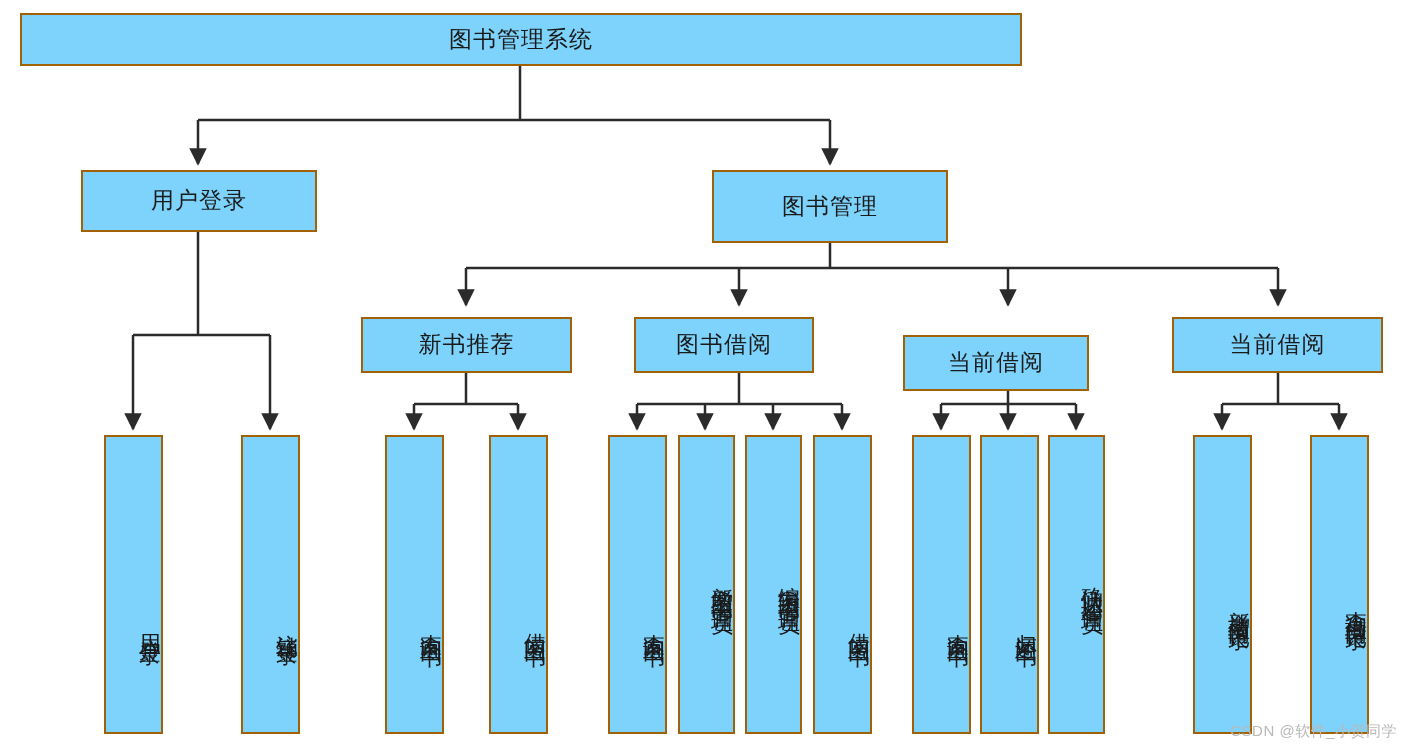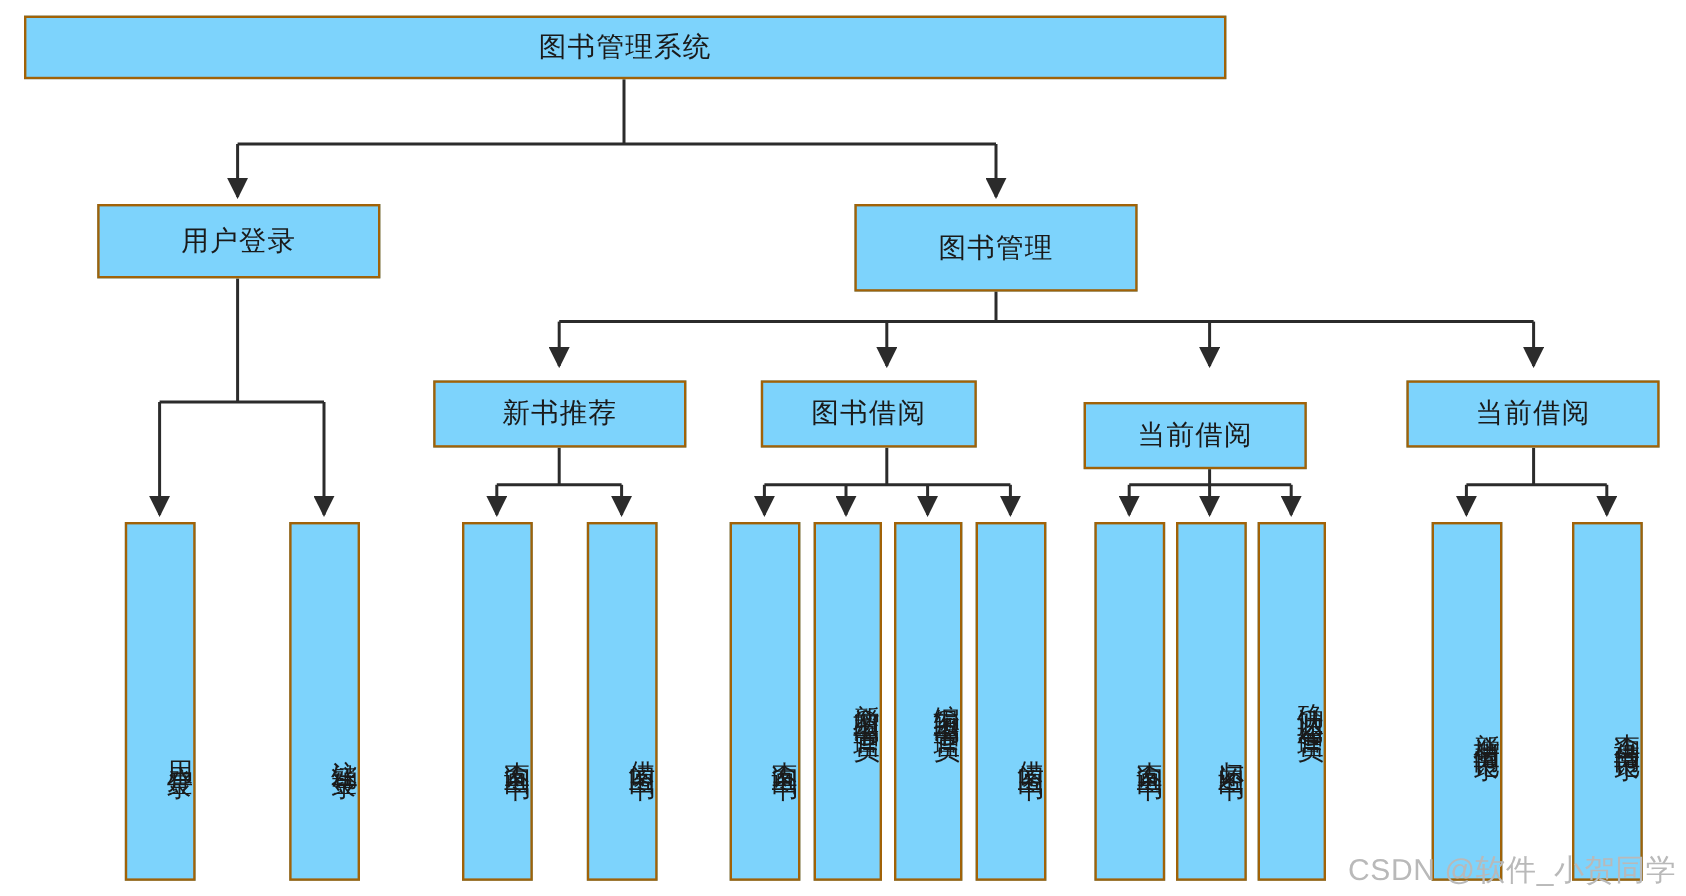--- a/index.html
+++ b/index.html
@@ -55,21 +55,21 @@
     left: 0;
     top: 0;
     width: 1405px;
     height: 747px;
     pointer-events: none;
   }
   .watermark {
     position: absolute;
     right: 8px;
     bottom: 6px;
-    font-size: 25px;
+    font-size: 15px;
     color: #b9b9b9;
     letter-spacing: 0.5px;
     white-space: nowrap;
   }
 </style>
 </head>
 <body>
 
 <div id="canvas">
 

